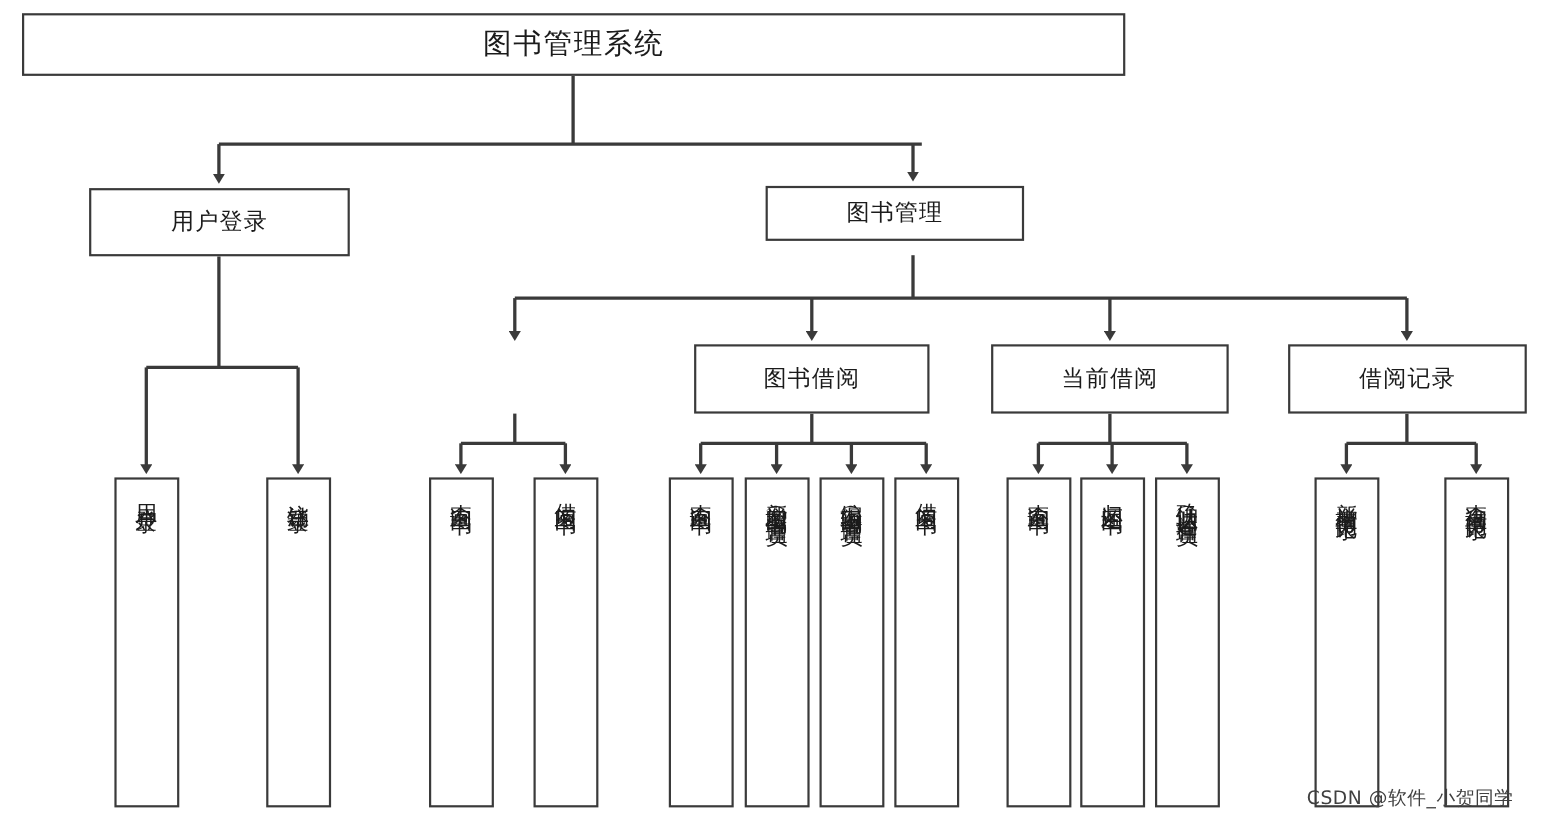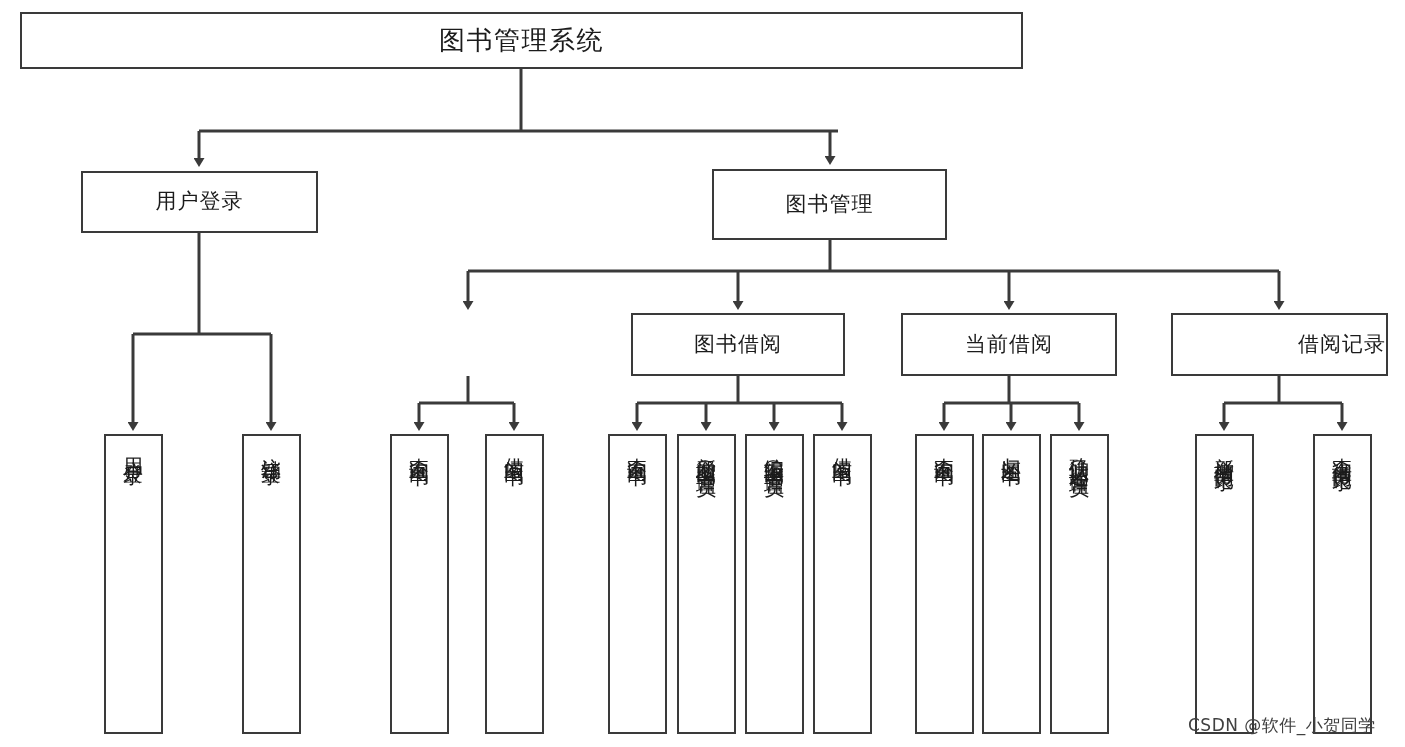--- a/index.html
+++ b/index.html
@@ -131,31 +131,31 @@
     </g>
   </svg>
 
   <div class="node root h" style="left:20px; top:12px; width:1003px; height:57px;">
     <span class="label">图书管理系统</span>
   </div>
 
   <div class="node h" style="left:81px; top:171px; width:237px; height:62px;">
     <span class="label">用户登录</span>
   </div>
-  <div class="node h" style="left:712px; top:169px; width:235px; height:71px;">
+  <div class="node h" style="left:696px; top:169px; width:235px; height:50px;">
     <span class="label">图书管理</span>
   </div>
 
   <div class="node h" style="left:901px; top:313px; width:216px; height:63px;">
     <span class="label">当前借阅</span>
   </div>
   <div class="node h" style="left:631px; top:313px; width:214px; height:63px;">
     <span class="label">图书借阅</span>
   </div>
-  <div class="node h" style="left:1171px; top:313px; width:217px; height:63px;justify-content:flex-end;">
+  <div class="node h" style="left:1171px; top:313px; width:217px; height:63px;">
     <span class="label">借阅记录</span>
   </div>
 
   <div class="node v" style="left:104px; top:434px; width:59px; height:300px;">
     <span class="label">用户登录</span>
   </div>
   <div class="node v" style="left:242px; top:434px; width:59px; height:300px;">
     <span class="label">注销登录</span>
   </div>
 

